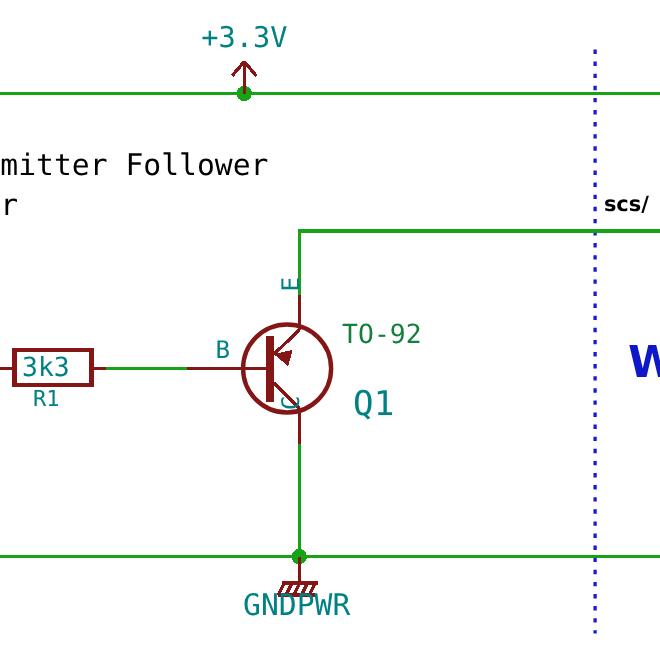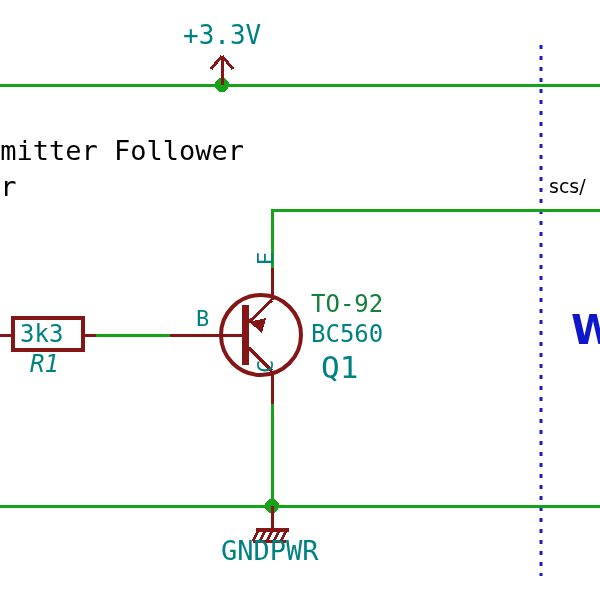--- a/index.html
+++ b/index.html
@@ -35,21 +35,21 @@
   
   .magenta{
     color:#15803d;
     font-family:"DejaVu Sans Mono","Liberation Mono",monospace;
   }
   
   .blacknet{
     color:#000000;
     font-family:"DejaVu Sans","Liberation Sans",sans-serif;
     font-size:19px;
-    font-weight:400;
+    font-weight:700;
   }
   
   .blueW{
     color:#0f18c8;
     font-family:"DejaVu Sans","Liberation Sans",sans-serif;
     font-size:40px;
     font-weight:bold;
   }
 </style>
 </head>
@@ -129,28 +129,27 @@
     </g>
 
   </svg>
 
   <div class="txt teal" style="left:183px;top:22px;font-size:26px;">+3.3V</div>
 
   <div class="txt title-text" style="left:-16px;top:137px;">Emitter Follower</div>
   <div class="txt title-text" style="left:-16px;top:173px;">er</div>
 
   <div class="txt teal" style="left:20px;top:322px;font-size:24px;text-align:center;">3k3</div>
-  <div class="txt teal" style="left:30px;top:352px;font-size:24px;font-style:italic;">R1</div>
+  <div class="txt teal" style="left:30px;top:352px;font-size:20px;">R1</div>
 
   <div class="txt teal" style="left:196px;top:308px;font-size:22px;">B</div>
   <div class="txt teal" style="left:255px;top:265px;font-size:22px;transform:rotate(-90deg);transform-origin:left top;">E</div>
   <div class="txt teal" style="left:255px;top:373px;font-size:22px;transform:rotate(-90deg);transform-origin:left top;">C</div>
 
   <div class="txt magenta" style="left:311px;top:292px;font-size:24px;">TO-92</div>
-  <div class="txt teal" style="left:311px;top:322px;font-size:24px;">BC560</div>
   <div class="txt teal" style="left:321px;top:352px;font-size:31px;">Q1</div>
 
   <div class="txt teal" style="left:221px;top:537px;font-size:27px;">GNDPWR</div>
 
   <div class="txt blacknet" style="left:549px;top:177px;">scs/</div>
   <div class="txt blueW" style="left:571px;top:310px;">W</div>
 
 </div>
 
 </body></html>

